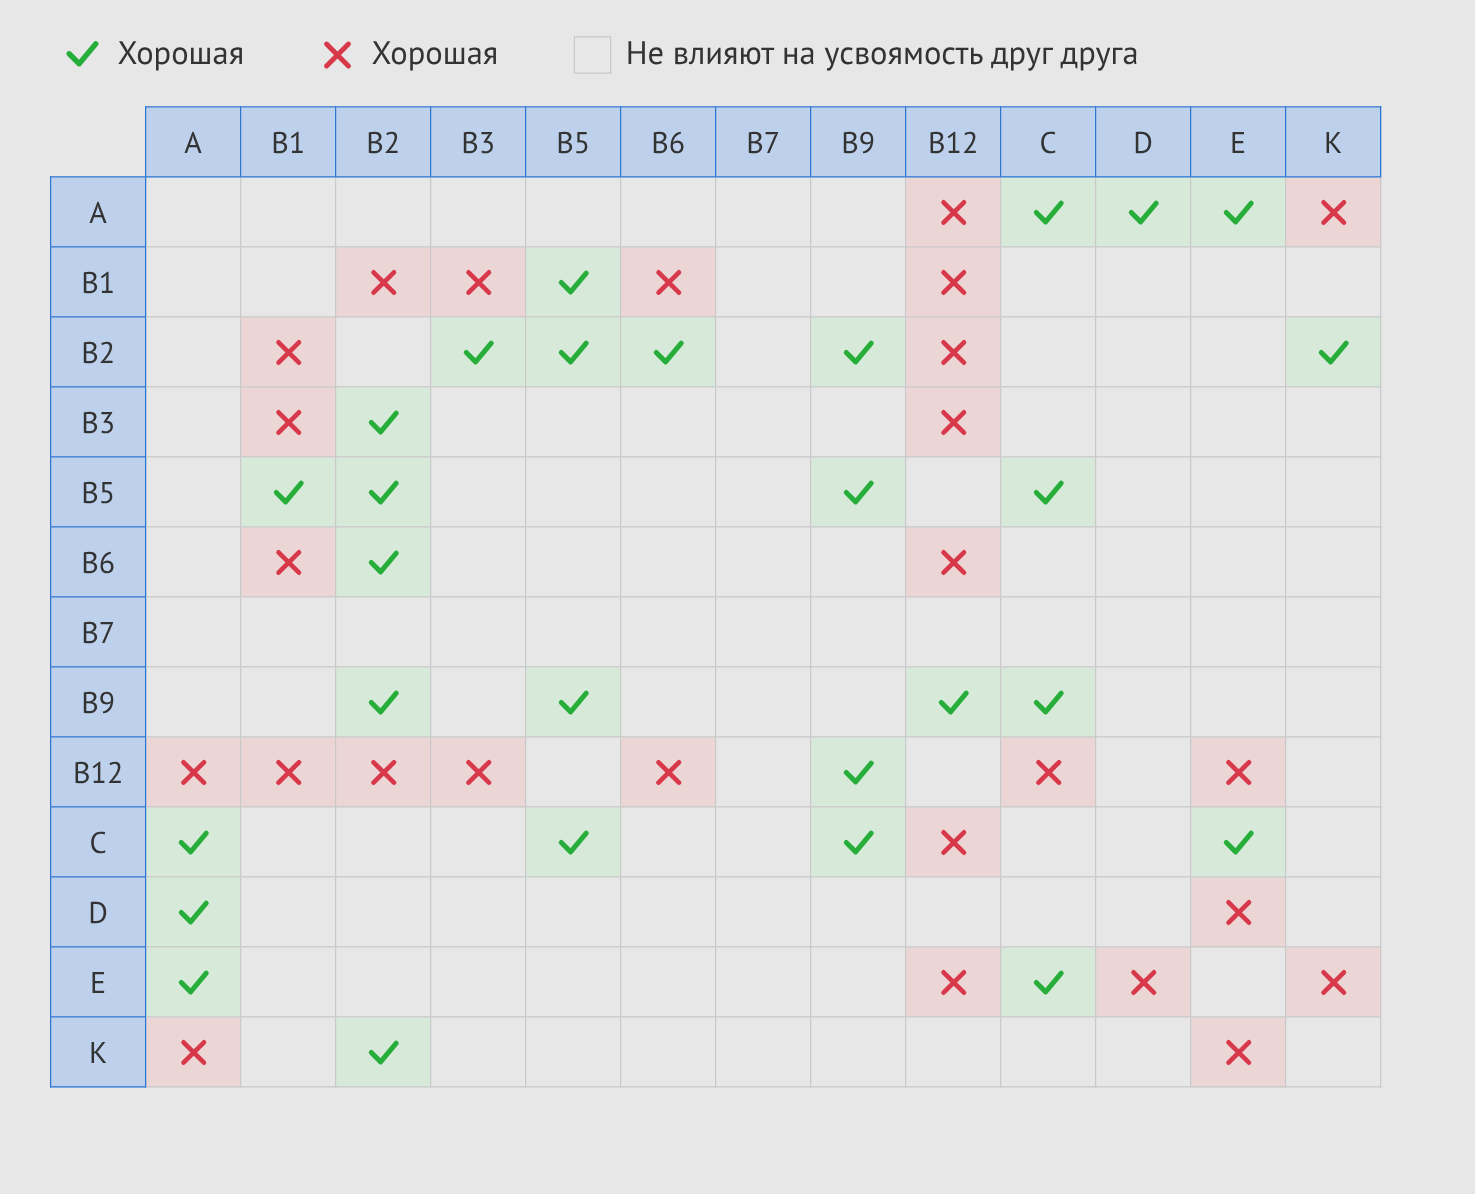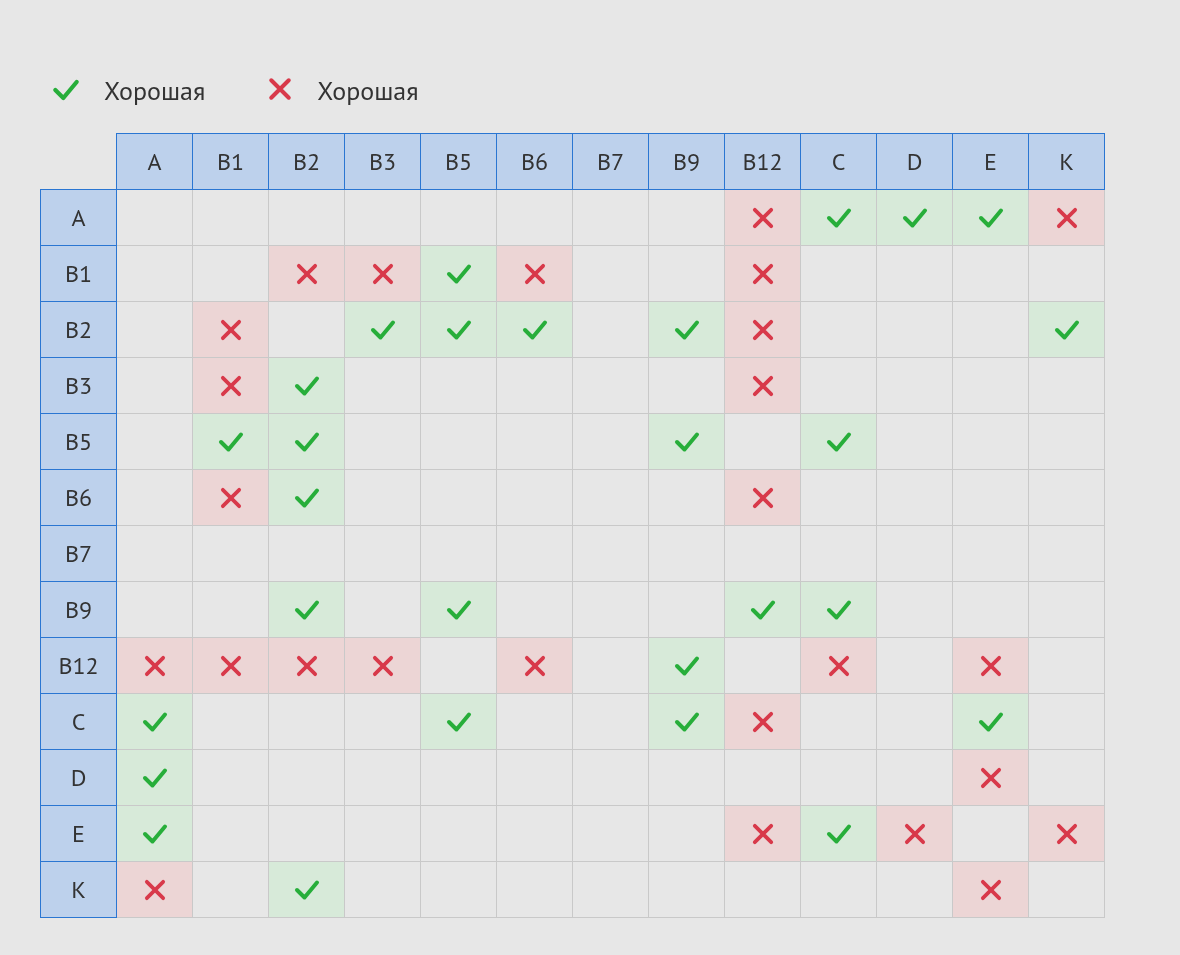--- a/index.html
+++ b/index.html
@@ -15,23 +15,22 @@
   }
   .legend {
     display: flex;
     align-items: center;
     gap: 60px;
     padding: 26px 40px 26px 50px;
     font-size: 26px;
   }
   .legend-item {
     display: flex;
-    align-items: flex-start;
-    gap: 22px;
-    margin-top: 48px;
+    align-items: flex-end;
+    gap: 12px;
   }
   .legend-swatch {
     width: 30px;
     height: 30px;
     border: 1px solid #c9c9c9;
     background: #e7e7e7;
     flex: 0 0 auto;
   }
   .check-icon svg, .cross-icon svg { display: block; }
   .table-wrap {
@@ -89,20 +88,24 @@
     <span>Хорошая</span>
   </div>
   <div class="legend-item">
     <span class="cross-icon">
       <svg width="30" height="30" viewBox="0 0 24 24">
           <path d="M5 5 L19 19 M19 5 L5 19" stroke="#d8394a" stroke-width="3.2" fill="none" stroke-linecap="round"></path>
         </svg>
     </span>
     <span>Хорошая</span>
   </div>
+  <div class="legend-item">
+    <span class="legend-swatch"></span>
+    <span>Не влияют на усвоямость друг друга</span>
+  </div>
 </div>
 
 <div class="table-wrap">
   <table>
     <thead>
         <tr id="head-row">
           <th class="corner"></th>
           <th class="col-head">A</th>
           <th class="col-head">B1</th>
           <th class="col-head">B2</th>

